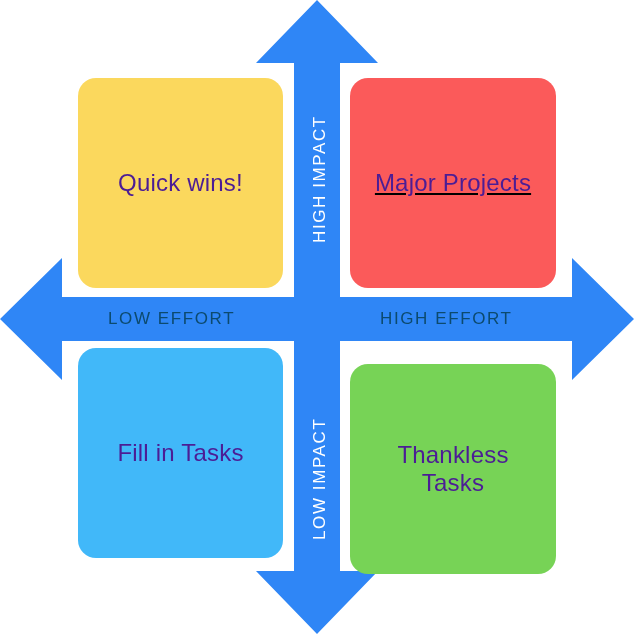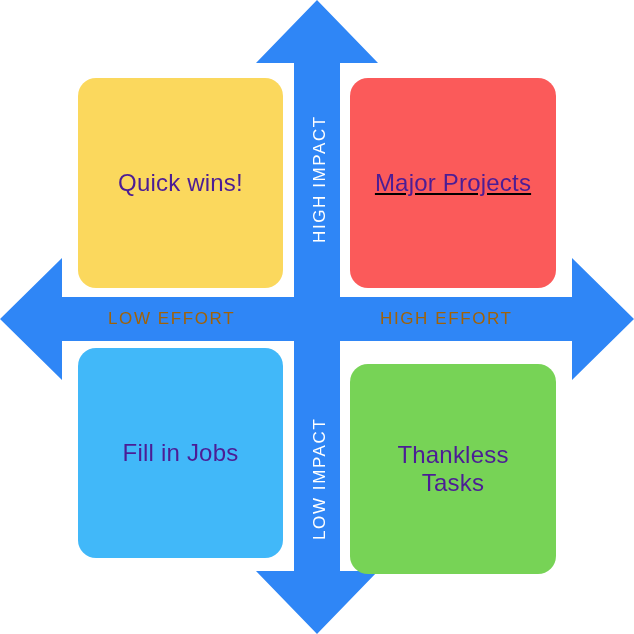--- a/index.html
+++ b/index.html
@@ -58,21 +58,21 @@
   #quad-fill-in-jobs {
     left: 78px;  top: 348px; width: 205px; height: 210px;
   }
   #quad-thankless-tasks {
     left: 350px; top: 364px; width: 206px; height: 210px;
   }
 
   
   .axis-label {
     position: absolute;
-    color: #a16207;
+    color: #0c4a6e;
     font-size: 17px;
     letter-spacing: 1.6px;
     font-weight: 400;
     white-space: nowrap;
   }
   #label-low-effort {
     left: 108px; top: 309px;
   }
   #label-high-effort {
     left: 380px; top: 309px;
@@ -112,21 +112,21 @@
 
   <div id="quad-quick-wins" class="quad" style="background:#fbd85d">
     <span class="quad-label">Quick wins!</span>
   </div>
 
   <div id="quad-major-projects" class="quad" style="background:#fb5a5a">
     <span class="quad-label">Major Projects</span>
   </div>
 
   <div id="quad-fill-in-jobs" class="quad" style="background:#41b8f9">
-    <span class="quad-label">Fill in Jobs</span>
+    <span class="quad-label">Fill in Tasks</span>
   </div>
 
   <div id="quad-thankless-tasks" class="quad" style="background:#77d356">
     <span class="quad-label">Thankless
 Tasks</span>
   </div>
 
   <span id="label-low-effort" class="axis-label">LOW EFFORT</span>
 
   <span id="label-high-effort" class="axis-label">HIGH EFFORT</span>

